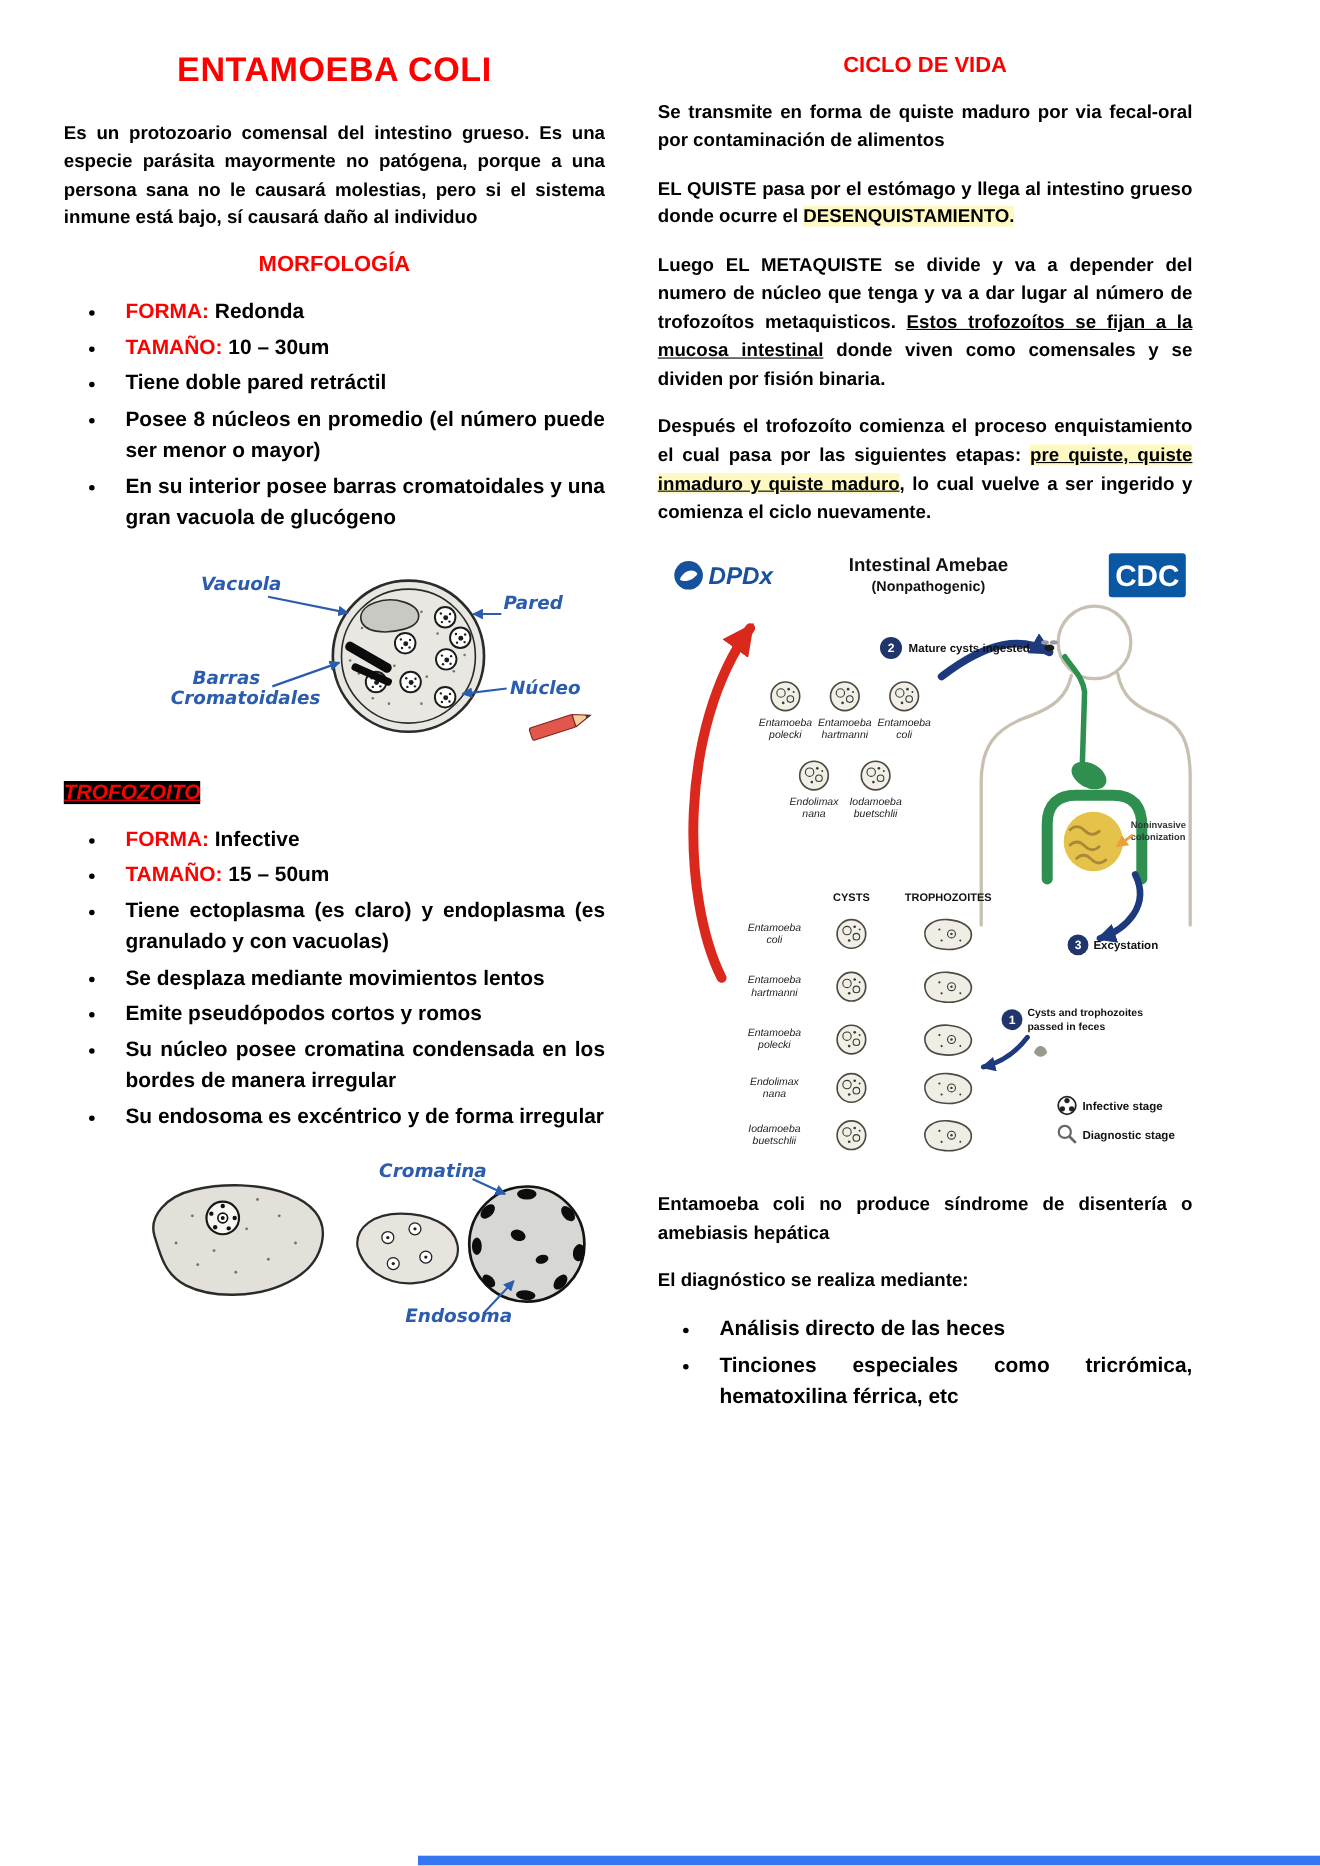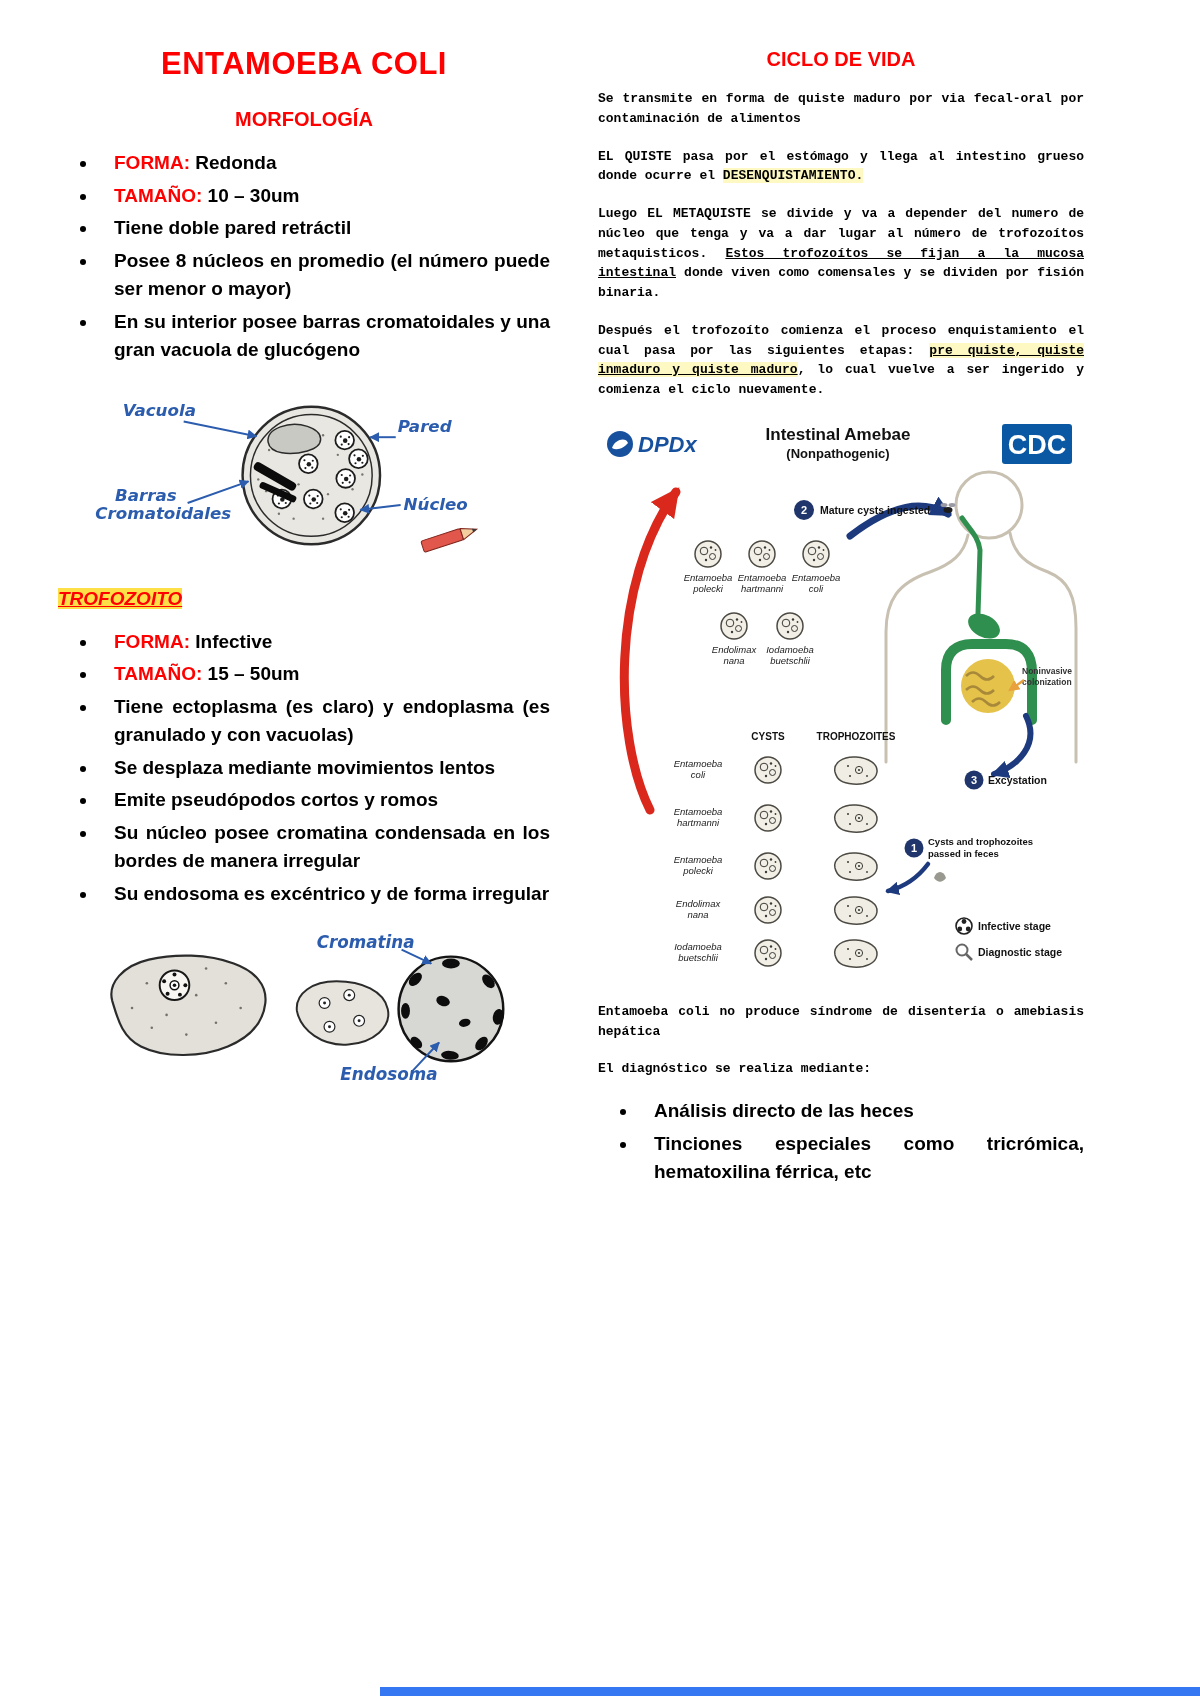--- a/index.html
+++ b/index.html
@@ -20,48 +20,47 @@
   }
   .col { min-width: 0; }
   .title {
     color: #ff0000;
     font-size: 31px;
     text-align: center;
     margin: 10px 0 26px 0;
     letter-spacing: 0.5px;
   }
   .body-text {
-    font-size: 13px;
+    font-size: 17px;
     line-height: 1.52;
     text-align: justify;
     margin: 0 0 18px 0;
-    font-family: Liberation Mono, monospace;
   }
   .section-heading {
     color: #ff0000;
     font-size: 20px;
     margin: 4px 0 18px 0;
   }
   .section-heading.first { margin-top: 12px; }
   .center { text-align: center; }
   .sub-heading { font-size: 19px; margin: 2px 0 18px 0; }
   .red { color: #ff0000; }
   .red-ital-underline { color: #ff0000; font-style: italic; text-decoration: underline; }
   .hl-yellow { background: #fef9c3; }
-  .hl-green { background: #fde047; }
+  .hl-green { background: #000000; }
   .underline { text-decoration: underline; }
   .bullets {
     margin: 0 0 16px 0;
     padding-left: 40px;
     font-size: 19px;
     line-height: 1.5;
     list-style: disc outside;
   }
   .bullets li { padding-left: 16px; margin-bottom: 4px; text-align: justify; }
-  .figure { margin: 6px 0 16px 0; text-align: left; }
+  .figure { margin: 6px 0 16px 0; text-align: right; }
   .figure.cdc { margin: 4px 0 20px 0; }
   .footer-bar {
     position: absolute;
     bottom: 0;
     left: 380px;
     width: 820px;
     height: 9px;
     background: #3577f2;
   }
   
@@ -79,20 +78,21 @@
 </style>
 </head>
 <body>
 
 <div class="page">
 
   <div class="col">
 
     <h1 class="title">ENTAMOEBA COLI</h1>
 
+    <p class="body-text">Es un protozoario comensal del intestino grueso. Es una especie parásita mayormente no patógena, porque a una persona sana no le causará molestias, pero si el sistema inmune está bajo, sí causará daño al individuo</p>
 
     <h2 class="section-heading center">MORFOLOGÍA</h2>
 
 
     <ul class="bullets">
       <li><span class="red">FORMA: </span><span>Redonda</span></li>
       <li><span class="red">TAMAÑO: </span><span>10 – 30um</span></li>
       <li><span class="red"></span><span>Tiene doble pared retráctil</span></li>
       <li><span class="red"></span><span>Posee 8 núcleos en promedio (el número puede ser menor o mayor)</span></li>
       <li><span class="red"></span><span>En su interior posee barras cromatoidales y una gran vacuola de glucógeno</span></li>

